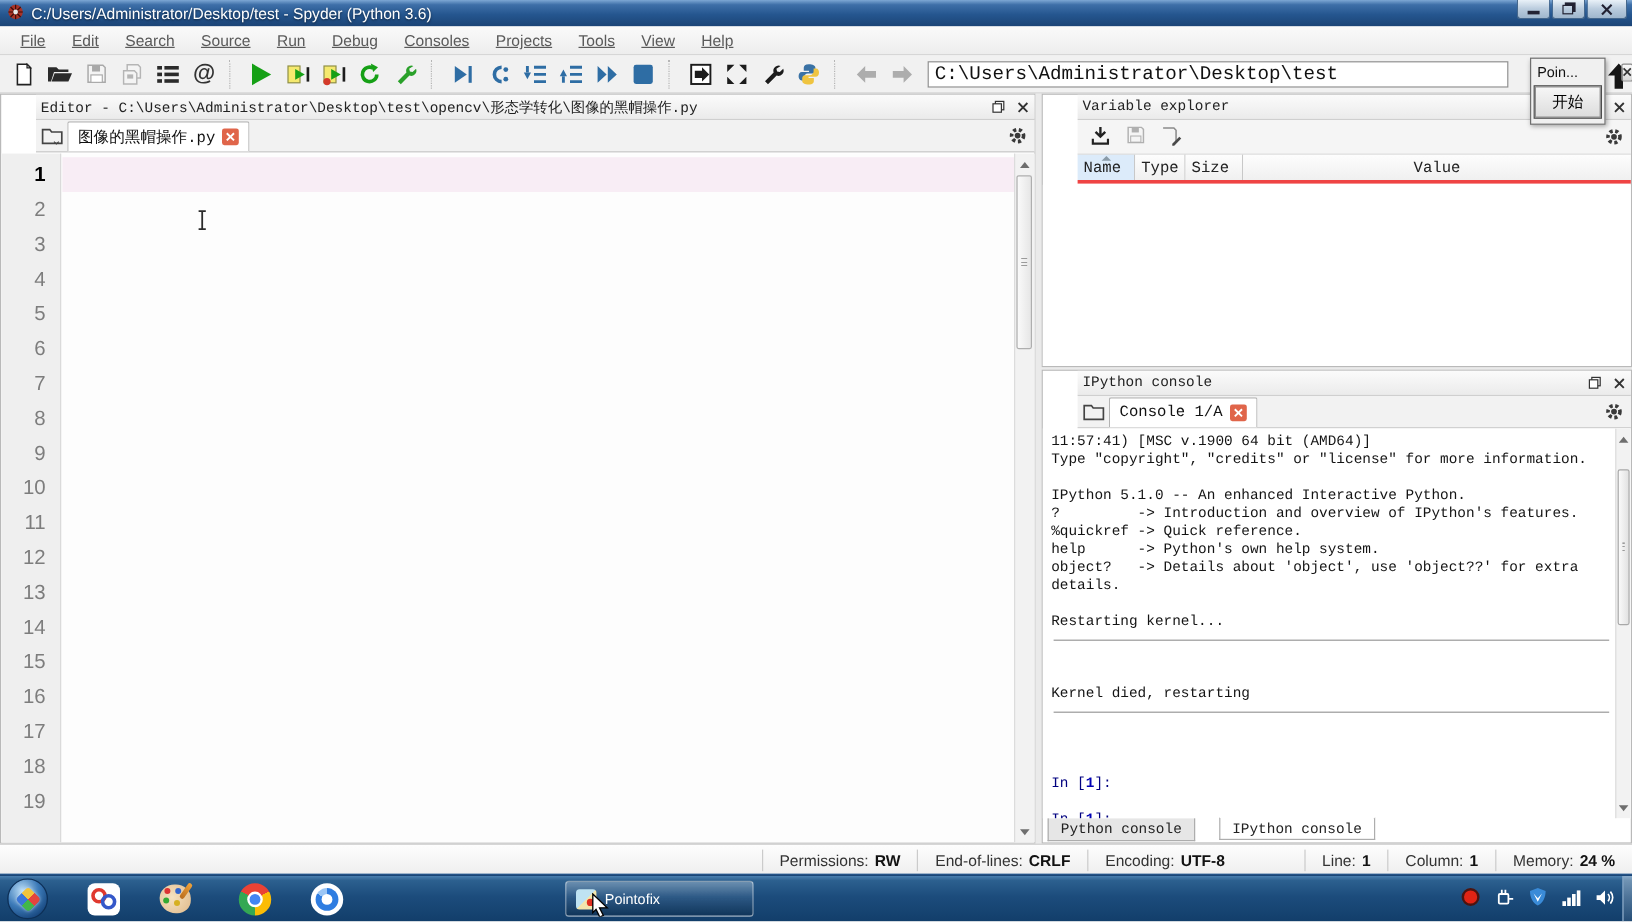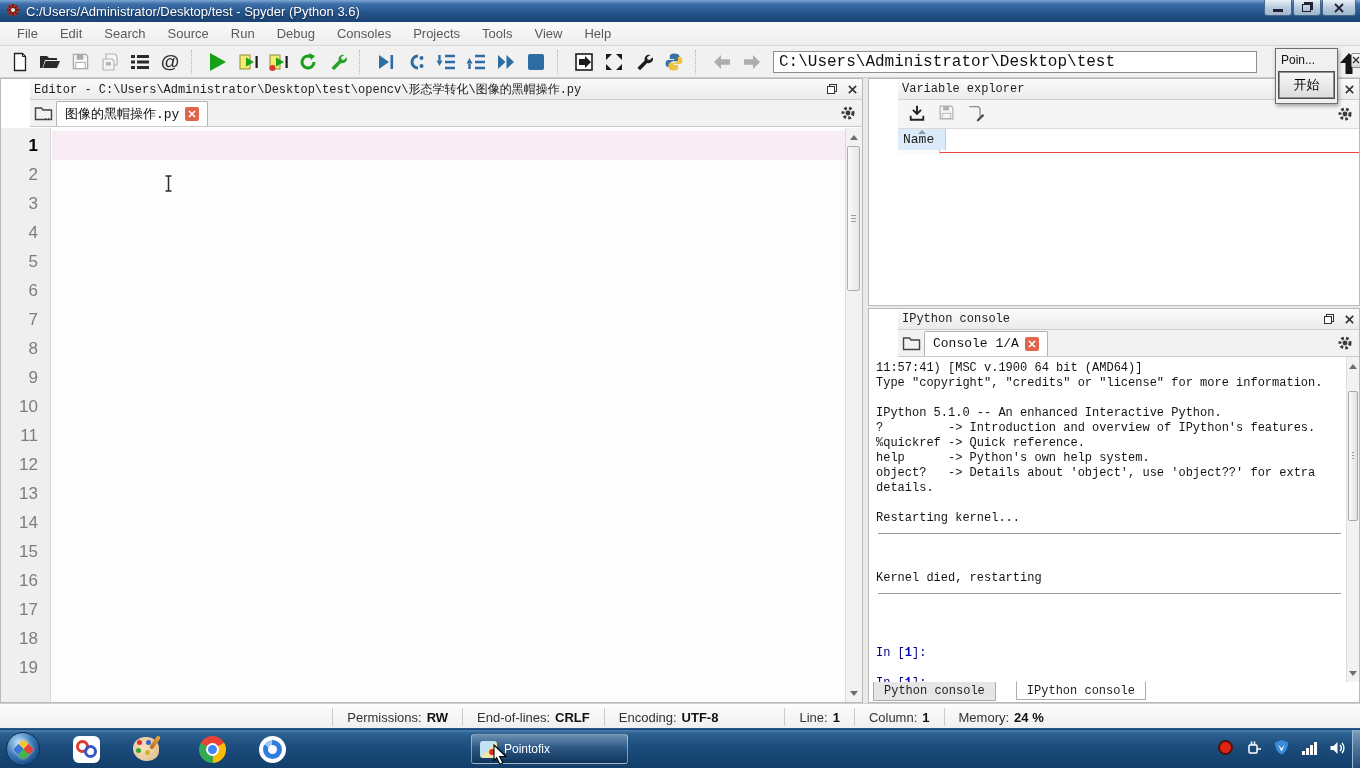--- a/index.html
+++ b/index.html
@@ -18,21 +18,21 @@
     background:linear-gradient(#e9f1f8,#b9cbdd 50%,#9fb6cd);border:1px solid #45678c;border-top:none;
     border-radius:0 0 3px 3px;color:#223;font-size:10px;font-weight:bold;}
   .wbtn.close{width:34px;}
   .glyph-min{width:10px;height:3px;background:#223;margin-top:6px;}
   .glyph-restore{width:9px;height:8px;border:1px solid #223;box-shadow:2px -2px 0 -0px #223;margin:1px 0 0 -2px;background:transparent;}
 
   
   .menubar{position:absolute;top:22px;left:0;width:1360px;height:24px;
     background:linear-gradient(#fafafa,#ededed);border-bottom:1px solid #d6d6d6;
     display:flex;align-items:center;padding-left:6px;color:#5a5a5a;}
-  .menu-item{padding:19px 11px;}
+  .menu-item{padding:19px 11px;text-decoration:underline;}
 
   
   .toolbar{position:absolute;top:46px;left:0;width:1360px;height:32px;background:#f1f1f1;
     border-bottom:1px solid #cfcfcf;display:flex;align-items:center;padding-left:5px;}
   .tbtn{width:30px;height:28px;display:flex;align-items:center;justify-content:center;flex:0 0 auto;}
   .tsep{width:9px;height:24px;border-left:1px dotted #b5b5b5;margin:0 3px 0 6px;flex:0 0 auto;}
   .at-glyph{font-size:19px;font-weight:bold;color:#333;}
   .tri-green{width:0;height:0;border-left:16px solid #16a016;border-top:9px solid transparent;border-bottom:9px solid transparent;}
   .stop-blue{width:16px;height:16px;background:#2e6da4;border-radius:2px;}
   .path-box{width:484px;height:22px;margin-left:6px;border:1px solid #8f8f8f;background:#fff;
@@ -67,21 +67,21 @@
   .tri-up{width:0;height:0;border-left:4px solid transparent;border-right:4px solid transparent;border-bottom:5px solid #6e6e6e;}
   .tri-down{width:0;height:0;border-left:4px solid transparent;border-right:4px solid transparent;border-top:5px solid #6e6e6e;}
   .e-thumb{position:absolute;left:1px;right:2px;top:18px;height:145px;background:linear-gradient(90deg,#fafafa,#e6e6e6);
     border:1px solid #aeaeae;border-radius:2px;}
   .thumb-grip{position:absolute;left:3px;right:3px;top:50%;margin-top:-4px;height:8px;
     background:repeating-linear-gradient(180deg,#9a9a9a 0 1px,transparent 1px 3px);}
 
   
   .ve-pane{left:868px;top:78px;width:492px;height:228px;}
   .ve-toolbar{height:29px;background:#f5f5f5;border-bottom:1px solid #d9d9d9;display:flex;align-items:center;gap:12px;padding-left:10px;position:relative;}
-  .ve-colheads{display:flex;height:24px;border-bottom:1px solid #ef4444;flex-direction:column;}
+  .ve-colheads{display:flex;height:24px;border-bottom:3px solid #ef4444;}
   .vx-col{border-right:1px solid #c8c8c8;background:linear-gradient(#fdfdfd,#f0f0f0);font-size:13px;color:#222;
     padding:3px 5px;position:relative;white-space:nowrap;}
   .vx-col:nth-child(1){width:48px;background:#dcebfa;}
   .vx-col:nth-child(1)::before{content:"";position:absolute;top:1px;left:50%;margin-left:-4px;
     border-left:4px solid transparent;border-right:4px solid transparent;border-bottom:4px solid #8a9ba8;}
   .vx-col:nth-child(2){width:42px;}
   .vx-col:nth-child(3){width:48px;}
   .vx-col:nth-child(4){flex:1;text-align:center;border-right:none;}
   .ve-body{position:absolute;left:0;right:0;top:75px;bottom:0;background:#fff;}
 
@@ -96,21 +96,21 @@
   .c-scroll{position:absolute;right:0;top:0;bottom:0;width:13px;background:#f2f2f2;border-left:1px solid #ddd;}
   .c-thumb{position:absolute;left:1px;right:1px;top:34px;height:130px;background:linear-gradient(90deg,#fafafa,#e2e2e2);
     border:1px solid #a8a8a8;border-radius:2px;}
   .busy-box{width:13px;height:13px;background:#9aa0a4;}
   .console-bottom-tabs{position:absolute;left:4px;bottom:0;height:20px;display:flex;gap:20px;margin-top:24px;}
   .cb-tab{font-size:12px;padding:2px 10px;border:1px solid #adadad;border-top:none;background:#e6e6e6;color:#222;height:19px;}
   .cb-tab:nth-child(2){background:#fff;border-top:1px solid #fff;margin-top:-1px;}
 
   
   .statusbar{position:absolute;left:0;top:703px;width:1360px;height:27px;background:linear-gradient(#fdfdfd,#eeeeee);
-    border-top:1px solid #cfcfcf;display:flex;align-items:center;justify-content:center;color:#222;padding-left:30px;}
+    border-top:1px solid #cfcfcf;display:flex;align-items:center;justify-content:flex-end;color:#222;padding-left:30px;}
   .sb-item{display:flex;gap:5px;padding:0 14px;border-left:1px solid #cbcbcb;height:18px;align-items:center;}
   .sb-item:nth-child(4){margin-left:52px;}
   .sb-label{color:#333;}
   .sb-value{font-weight:bold;color:#111;}
   .winframe-bottom{position:absolute;left:0;top:728px;width:1360px;height:2px;background:linear-gradient(#2d5f96,#16406f);}
 
   
   .taskbar{position:absolute;left:0;top:730px;width:1360px;height:38px;
     background:linear-gradient(180deg,#4a7fb0 0%,#2c608f 10%,#1c4c7c 45%,#123e6a 100%);}
   .start-orb{position:absolute;left:6px;top:2px;width:34px;height:34px;border-radius:50%;

